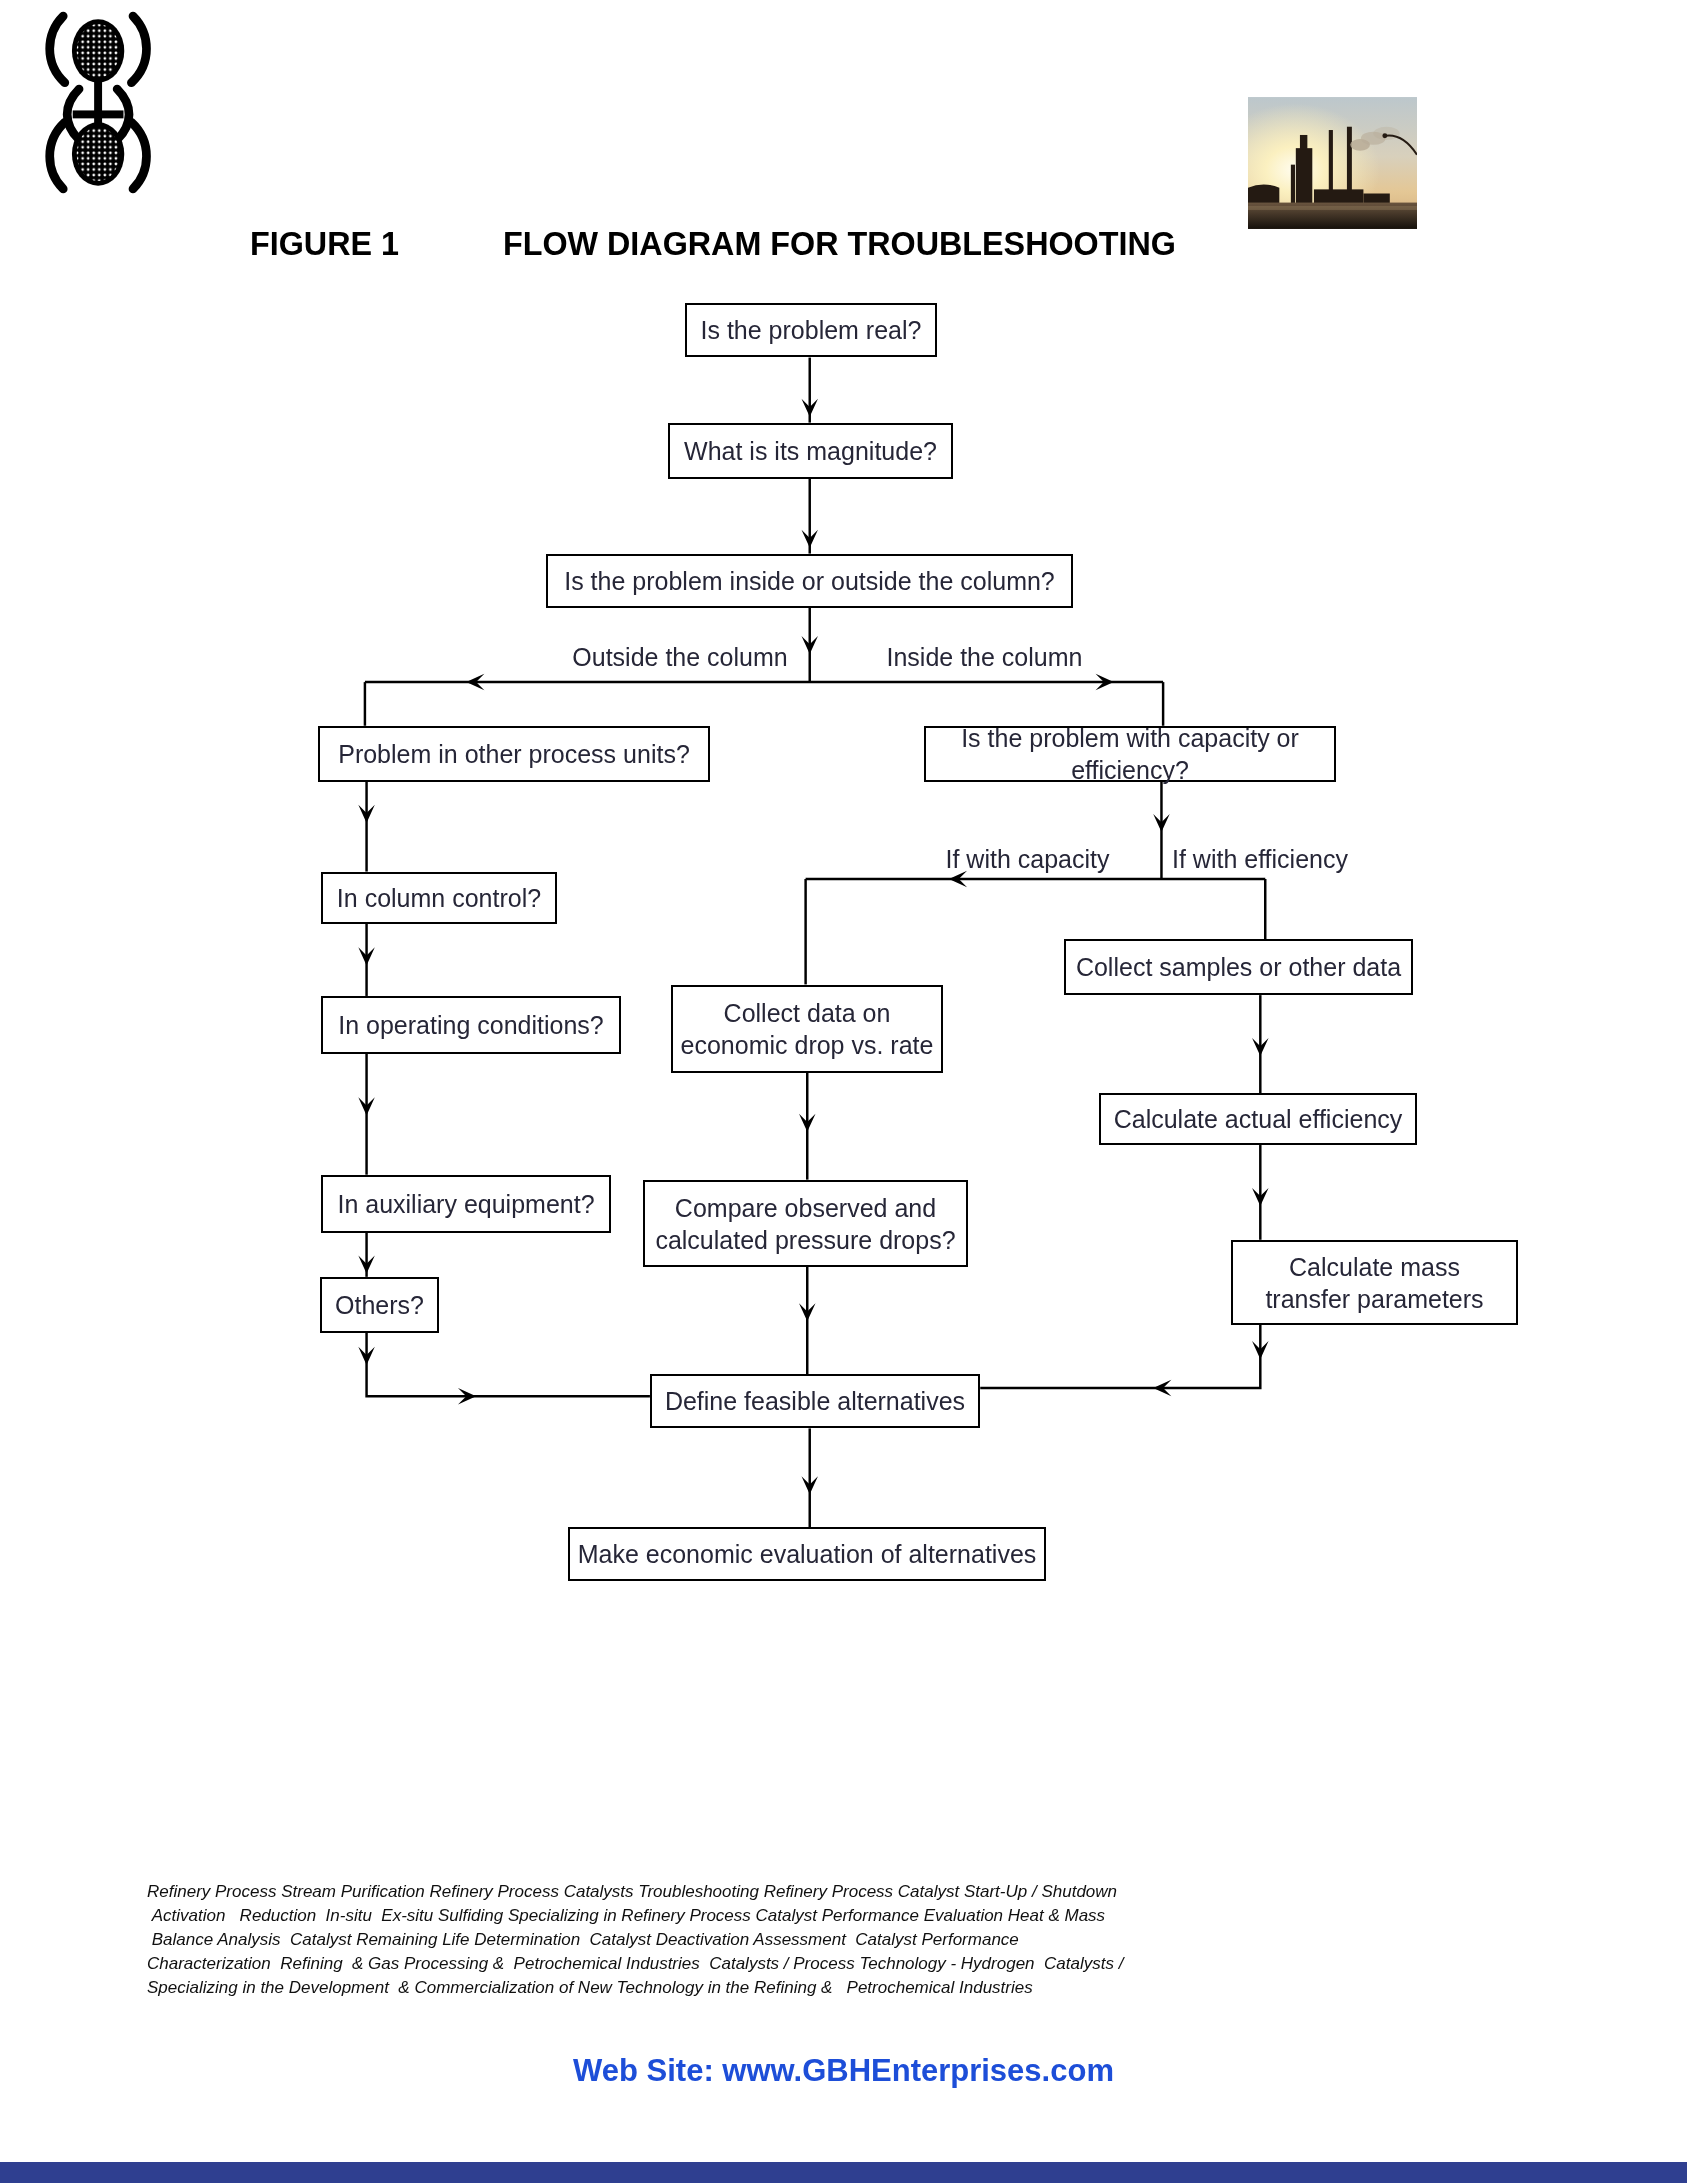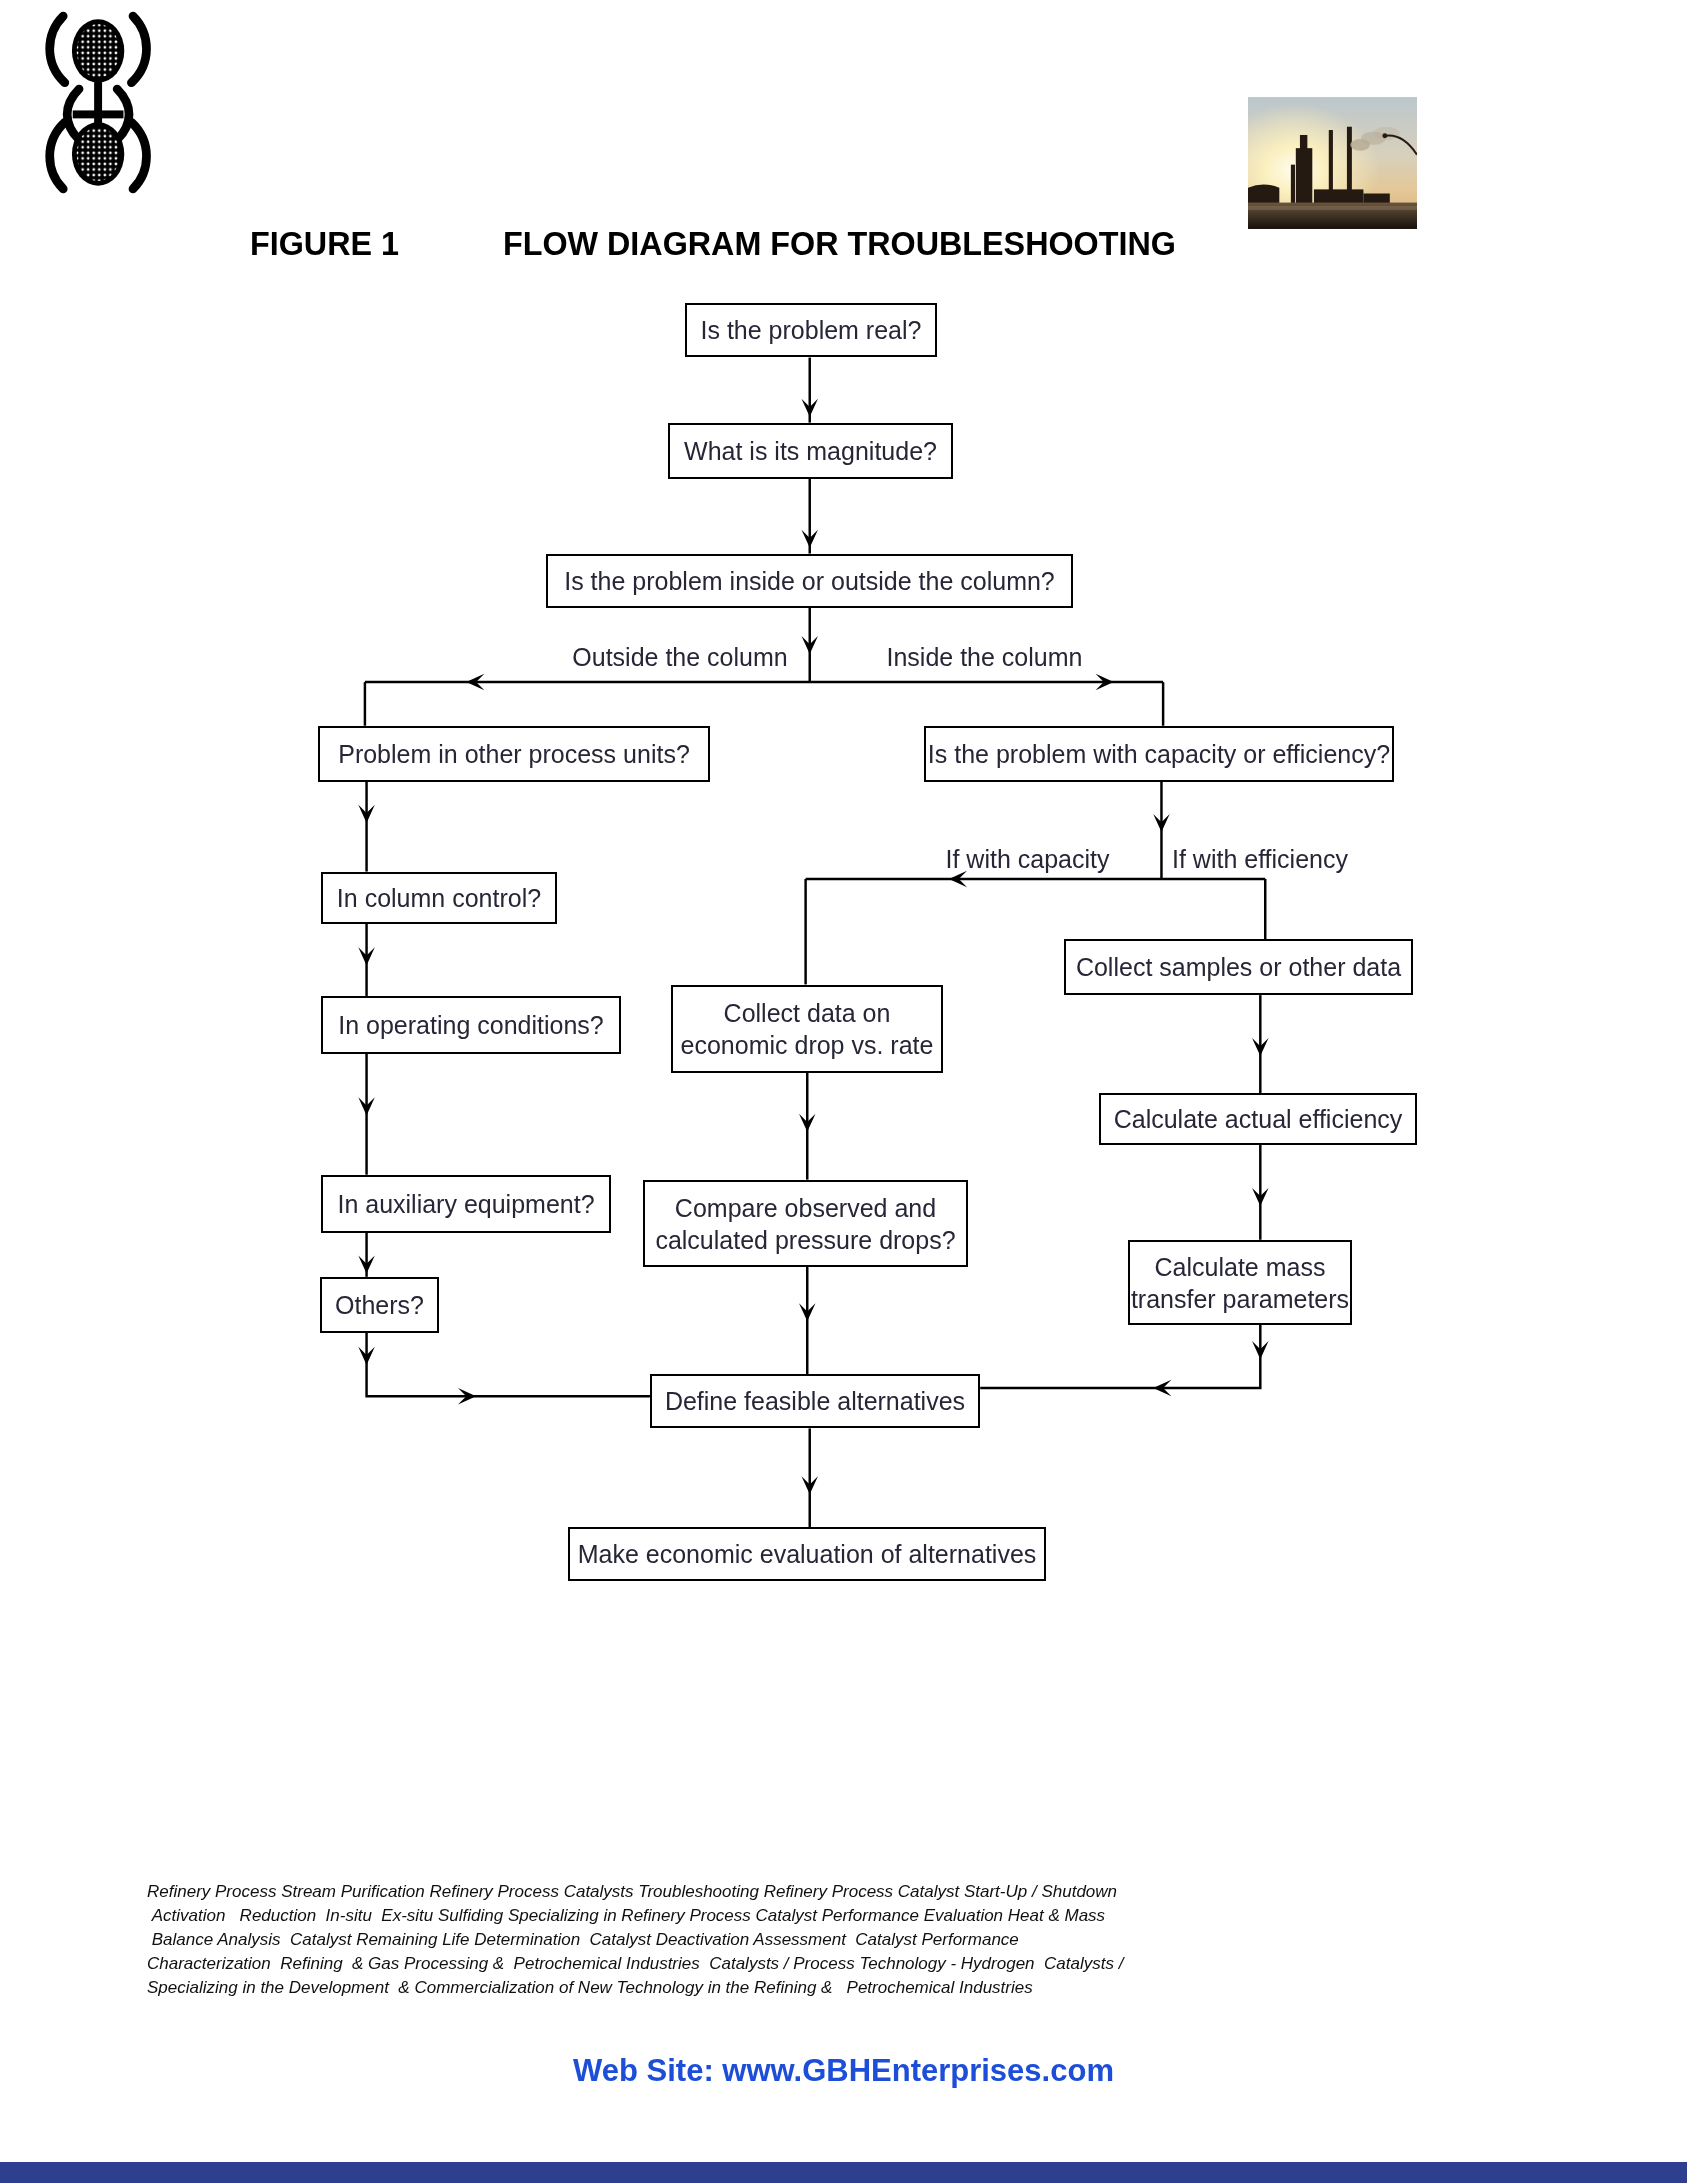--- a/index.html
+++ b/index.html
@@ -142,32 +142,32 @@
       <path d="M 1520 1628 L 1530 1650 L 1540 1628 L 1530 1638 Z" fill="#000"></path>
       <path d="M 1422 1675 L 1400 1685 L 1422 1695 L 1412 1685 Z" fill="#000"></path>
       <path d="M983 1734 L983 1854" fill="none" stroke="#000" stroke-width="3"></path>
       <path d="M 973 1792 L 983 1814 L 993 1792 L 983 1802 Z" fill="#000"></path>
     </svg>
 
   <div class="node" style="left:685px;top:303px;width:252px;height:54px;">Is the problem real?</div>
   <div class="node" style="left:668px;top:423px;width:285px;height:56px;">What is its magnitude?</div>
   <div class="node" style="left:546px;top:554px;width:527px;height:54px;">Is the problem inside or outside the column?</div>
   <div class="node" style="left:318px;top:726px;width:392px;height:56px;">Problem in other process units?</div>
-  <div class="node" style="left:924px;top:726px;width:470px;height:56px;">Is the problem with capacity or efficiency?</div>
+  <div class="node" style="left:924px;top:726px;width:412px;height:56px;">Is the problem with capacity or efficiency?</div>
   <div class="node" style="left:321px;top:872px;width:236px;height:52px;">In column control?</div>
   <div class="node" style="left:321px;top:996px;width:300px;height:58px;">In operating conditions?</div>
   <div class="node" style="left:321px;top:1175px;width:290px;height:58px;">In auxiliary equipment?</div>
   <div class="node" style="left:320px;top:1277px;width:119px;height:56px;">Others?</div>
   <div class="node" style="left:671px;top:985px;width:272px;height:88px;">Collect data on
 economic drop vs. rate</div>
   <div class="node" style="left:643px;top:1180px;width:325px;height:87px;">Compare observed and
 calculated pressure drops?</div>
   <div class="node" style="left:1064px;top:939px;width:349px;height:56px;">Collect samples or other data</div>
   <div class="node" style="left:1099px;top:1093px;width:318px;height:52px;">Calculate actual efficiency</div>
-  <div class="node" style="left:1128px;top:1240px;width:224px;height:85px;">Calculate mass
+  <div class="node" style="left:1231px;top:1240px;width:287px;height:85px;">Calculate mass
 transfer parameters</div>
   <div class="node" style="left:650px;top:1374px;width:330px;height:54px;">Define feasible alternatives</div>
   <div class="node" style="left:568px;top:1527px;width:478px;height:54px;">Make economic evaluation of alternatives</div>
 
   <div class="edge-label" style="left:544px;top:643px;width:272px;">Outside the column</div>
   <div class="edge-label" style="left:857px;top:643px;width:255px;">Inside the column</div>
   <div class="edge-label" style="left:939px;top:845px;width:177px;">If with capacity</div>
   <div class="edge-label" style="left:1163px;top:845px;width:194px;">If with efficiency</div>
 
   <div class="footer-text">

